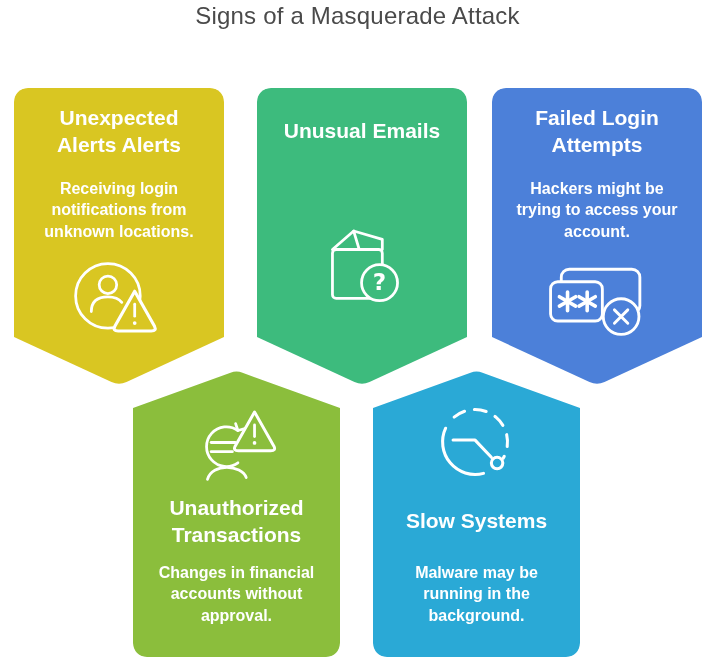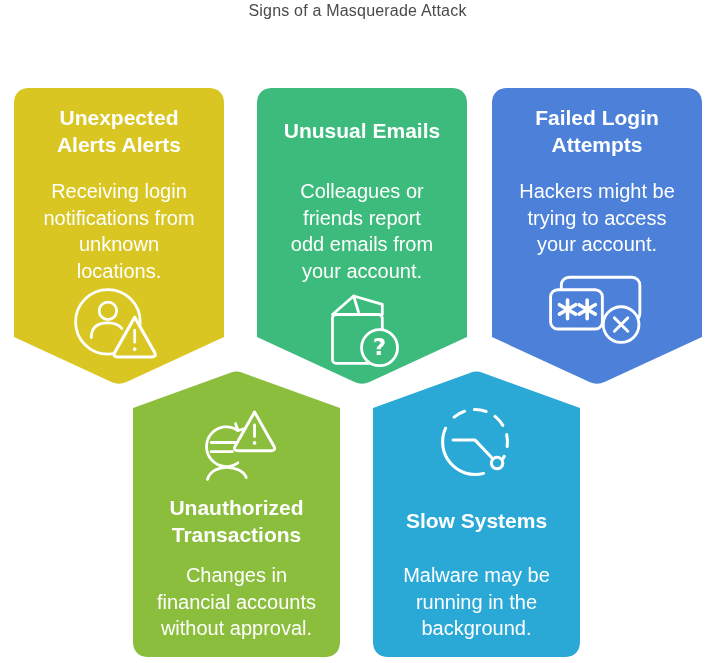--- a/index.html
+++ b/index.html
@@ -5,21 +5,21 @@
   html,body{margin:0;padding:0;background:#ffffff;}
   #stage{
     position:relative;
     width:715px;height:663px;
     background:#ffffff;
     font-family:"Liberation Sans","DejaVu Sans",sans-serif;
     overflow:hidden;
   }
   .main-title{
     position:absolute;top:2px;left:0;width:100%;
-    text-align:center;font-size:16px;font-weight:400;
+    text-align:center;font-size:24px;font-weight:400;
     letter-spacing:0.2px;
   }
   .card{
     position:absolute;
     display:flex;flex-direction:column;align-items:center;
     color:#ffffff;text-align:center;
     box-sizing:border-box;
     border-radius:14px;
   }
   .card.top{
@@ -32,21 +32,21 @@
     padding-top:28px;
     clip-path:path("M97.5 2.8 Q103.5 0 109.5 2.8 L207 38 V273 Q207 287 193 287 H14 Q0 287 0 273 V38 Z");
   }
   .card-title{
     font-size:21px;font-weight:700;line-height:1.3;
     min-height:62px;width:182px;
     display:flex;align-items:center;justify-content:center;
   }
   .card.bottom .card-title{min-height:58px;margin-top:6px;}
   .card-desc{
-    font-size:20px;line-height:1.33;margin-top:16px;
+    font-size:16px;line-height:1.33;margin-top:16px;font-weight:bold;
   }
   .card.bottom .card-desc{margin-top:12px;}
   .w150{width:152px;} .w164{width:166px;}
   .icon-area{
     flex:1;display:flex;align-items:center;justify-content:center;
     padding-bottom:26px;
   }
   .card.bottom .icon-area{flex:0 0 auto;padding-bottom:0;height:88px;align-items:center;}
   svg{display:block;}
 </style>
@@ -69,21 +69,20 @@
           <path d="M69 36 L90.5 74 Q93 79 87 79 H51 Q45 79 47.5 74 Z" fill="#d9c622" stroke-width="3.4"></path>
           <line x1="69" y1="50" x2="69" y2="63"></line>
           <circle cx="69" cy="70.5" r="2" fill="#ffffff" stroke="none"></circle>
         </g>
       </svg>
     </div>
   </div>
 
   <div class="card top" style="left: 257px; background-color: rgb(61, 187, 125); text-align: center;">
     <div class="card-title">Unusual Emails</div>
-    <div class="card-desc w150">Colleagues or friends report odd emails from your account.</div>
     <div class="icon-area">
       <svg width="96" height="85" viewBox="0 0 104 92">
         <g fill="none" stroke="#ffffff" stroke-width="3" stroke-linecap="round" stroke-linejoin="round">
           <rect x="20" y="33" width="54" height="53" rx="4"></rect>
           <path d="M20 33 L43 13 L74 22 L74 33"></path>
           <path d="M43 13 L49 33"></path>
           <circle cx="71" cy="69" r="19.5" fill="#3dbb7d"></circle>
           <text x="71" y="77" font-size="25" font-weight="bold" fill="#ffffff" stroke="none" text-anchor="middle" font-family="DejaVu Sans, sans-serif">?</text>
         </g>
       </svg>

